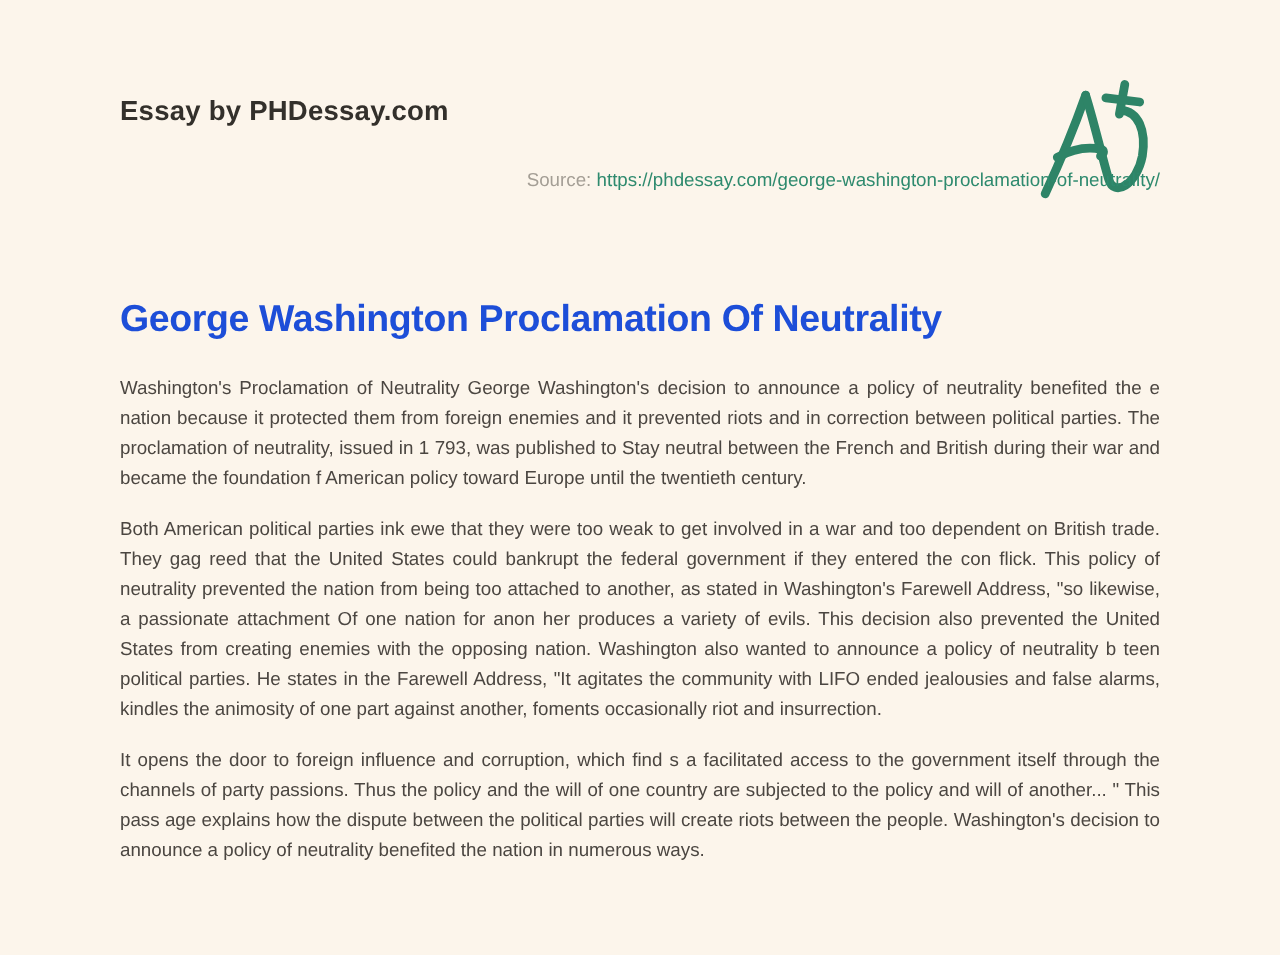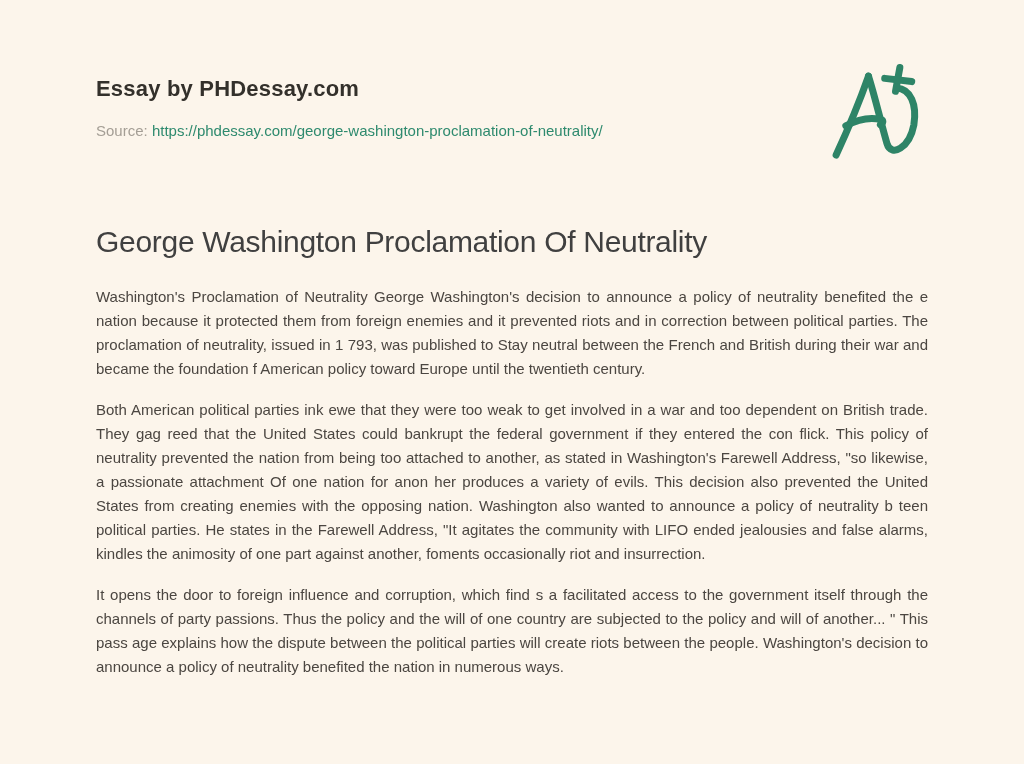--- a/index.html
+++ b/index.html
@@ -27,43 +27,44 @@
 
   .header-title {
     margin-top: 76px;
     font-size: 22px;
     font-weight: 700;
     color: #33302b;
     letter-spacing: 0.2px;
   }
 
   .source-line {
-    margin-top: 20px;
+    margin-top: 34px;
     font-size: 15px;
     color: #a49e95;
+    text-align: right;
   }
 
   .source-line a {
     color: #2E8A6E;
     text-decoration: none;
   }
 
   .logo {
     position: absolute;
     left: 820px;
     top: 60px;
     width: 110px;
     height: 108px;
   }
 
   .article-title {
     margin-top: 86px;
     font-size: 30px;
-    font-weight: 400;
-    color: #404040;
+    font-weight: 700;
+    color: #1d4ed8;
     letter-spacing: -0.3px;
   }
 
   .article-body {
     margin-top: 26px;
   }
 
   .article-body p {
     font-size: 15px;
     line-height: 24px;

